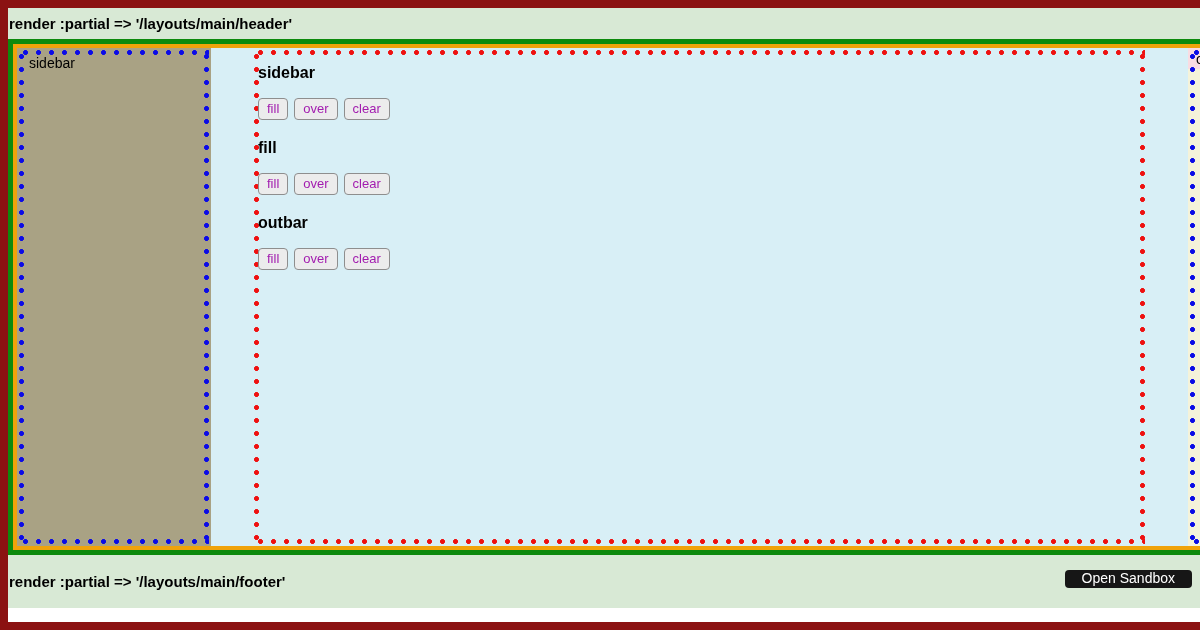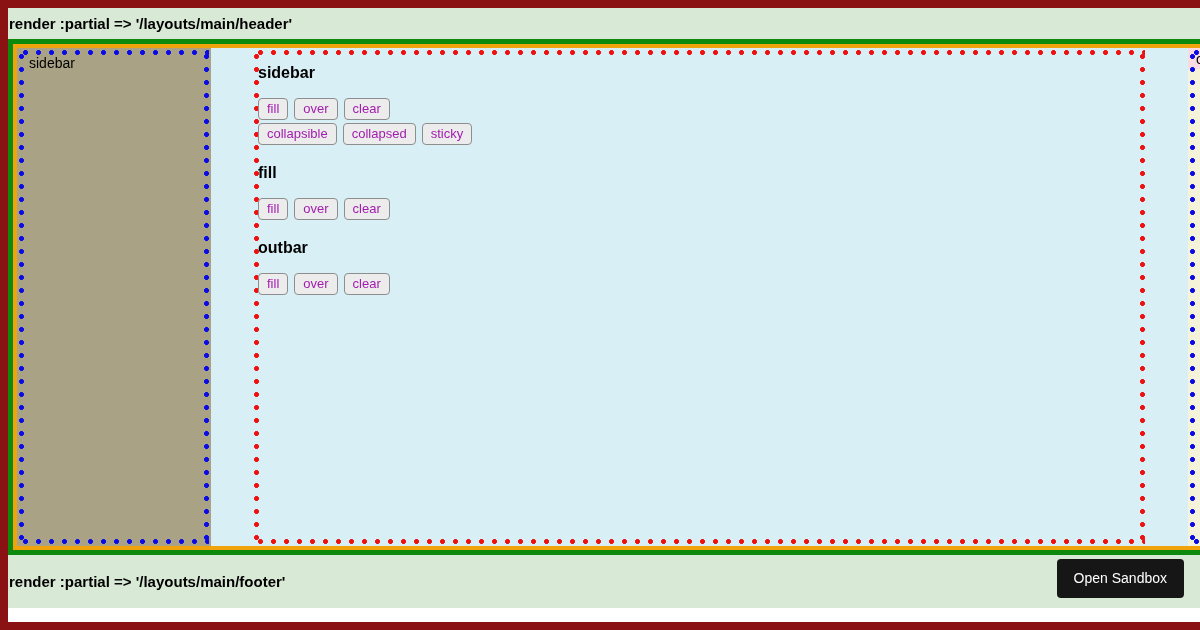--- a/index.html
+++ b/index.html
@@ -29,21 +29,21 @@
     border:8px solid var(--maroon);
     border-right:0;
   }
   
   .bar{
     background:var(--soft-green);
     display:flex;align-items:center;
     color:#000;
   }
   .bar-header{height:31px;}
-  .bar-footer{height:53px;justify-content:space-between;padding-right:16px;}
+  .bar-footer{height:53px;justify-content:space-between;padding-right:8px;}
   .partial-text{
     font-weight:bold;font-size:15px;line-height:17px;
     padding-left:1px;white-space:nowrap;
   }
   
   .frame{
     border:5px solid var(--line-green);
     border-right:0;
   }
   .frame-inner{
@@ -98,21 +98,21 @@
     padding:2px 8px 3px 8px;
     margin:0 6px 0 0;
     cursor:pointer;
   }
   
   .sandbox-btn{
     font-family:"Liberation Sans", sans-serif;
     background:var(--sandbox);color:#fff;
     font-size:14px;line-height:15px;
     border:0;border-radius:4px;
-    height:39px;padding:0 17px;
+    height:18px;padding:0 17px;
     cursor:pointer;
     margin-top:-6px;
   }
 </style>
 </head>
 <body>
 
 <div class="page">
 
   <div class="bar bar-header">
@@ -124,21 +124,20 @@
 
       <aside class="panel sidebar-panel">
         <span class="sidebar-label">sidebar</span>
         <div class="dots dots-blue"></div>
       </aside>
 
       <section class="panel main-panel">
         <div class="main-content">
             <div class="section-title">sidebar</div>
             <div class="btn-row"><button class="ctl-btn">fill</button><button class="ctl-btn">over</button><button class="ctl-btn">clear</button></div>
-            <div class="btn-row"><button class="ctl-btn">collapsible</button><button class="ctl-btn">collapsed</button><button class="ctl-btn">sticky</button></div>
             <div class="section-title">fill</div>
             <div class="btn-row"><button class="ctl-btn">fill</button><button class="ctl-btn">over</button><button class="ctl-btn">clear</button></div>
             <div class="section-title">outbar</div>
             <div class="btn-row"><button class="ctl-btn">fill</button><button class="ctl-btn">over</button><button class="ctl-btn">clear</button></div>
           </div>
         <div class="dots dots-red"></div>
       </section>
 
       <aside class="panel outbar-panel">
         <span class="outbar-label">outbar</span>

